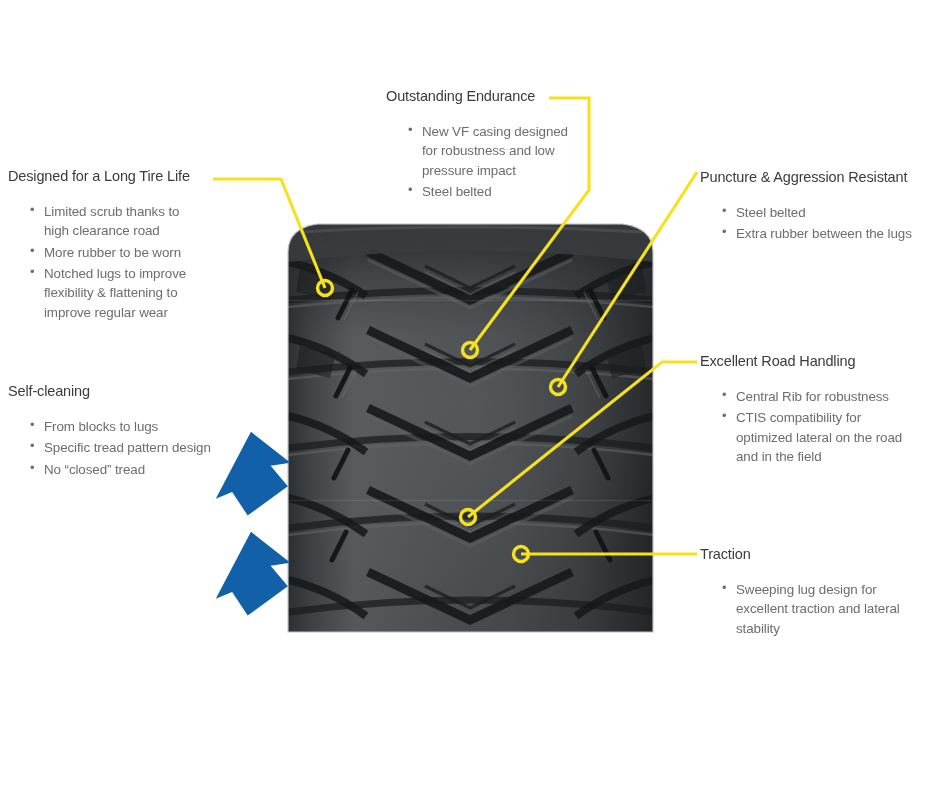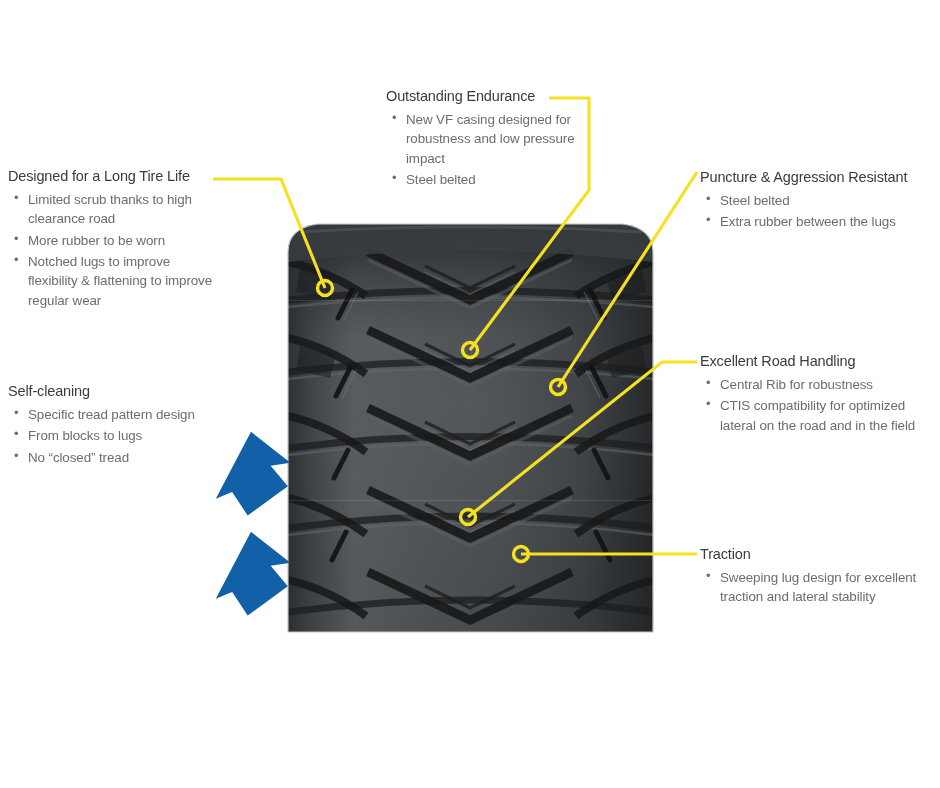--- a/index.html
+++ b/index.html
@@ -14,21 +14,21 @@
   .callout{position:absolute;}
   .callout h3{
     margin:0 0 4px 0;
     font-size:14.5px;
     font-weight:normal;
     color:#3b3b3b;
     line-height:1.22;
     letter-spacing:-0.15px;
     white-space:pre-line;
   }
-  .callout ul{margin:0;padding:0;list-style:none;}
+  .callout ul{margin:16px;padding:0;list-style:none;}
   .callout li{
     position:relative;
     padding-left:20px;
     font-size:13.4px;
     color:#6d6d6d;
     line-height:1.45;
     margin-bottom:2px;
     letter-spacing:-0.1px;
   }
   .callout li:before{
@@ -228,22 +228,22 @@
     <ul>
       <li>Limited scrub thanks to high clearance road</li>
       <li>More rubber to be worn</li>
       <li>Notched lugs to improve flexibility &amp; flattening to improve regular wear</li>
     </ul>
   </div>
 
   <div class="callout" id="cl-self-clean">
     <h3>Self-cleaning</h3>
     <ul>
+      <li>From blocks to lugs</li>
       <li>Specific tread pattern design</li>
-      <li>From blocks to lugs</li>
       <li>No “closed” tread</li>
     </ul>
   </div>
 
   <div class="callout" id="cl-endurance">
     <h3>Outstanding Endurance</h3>
     <ul>
       <li>New VF casing designed for robustness and low pressure impact</li>
       <li>Steel belted</li>
     </ul>

